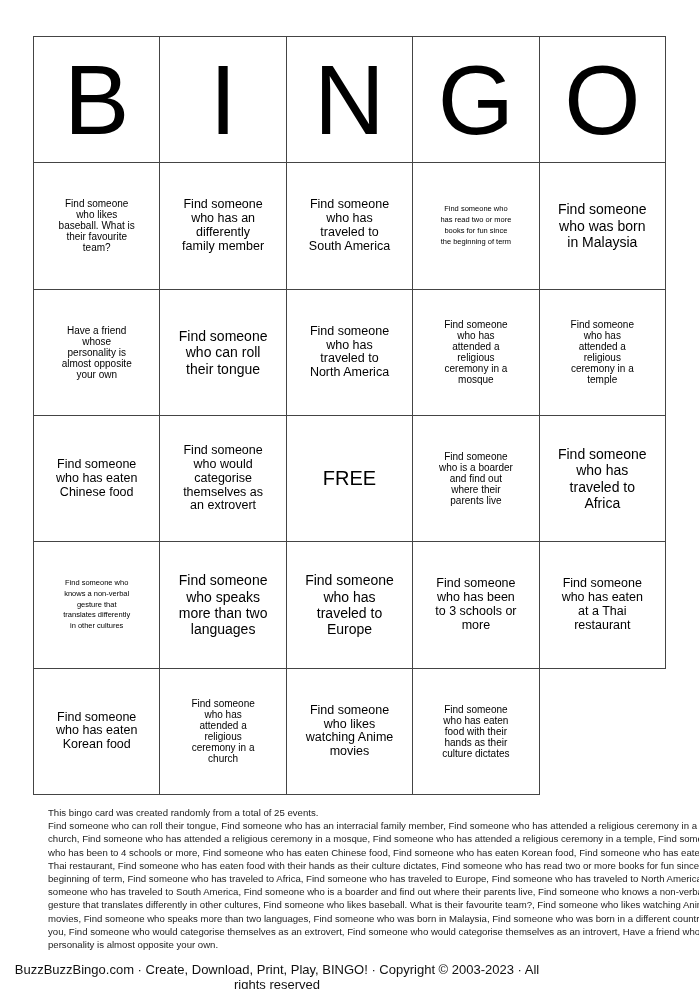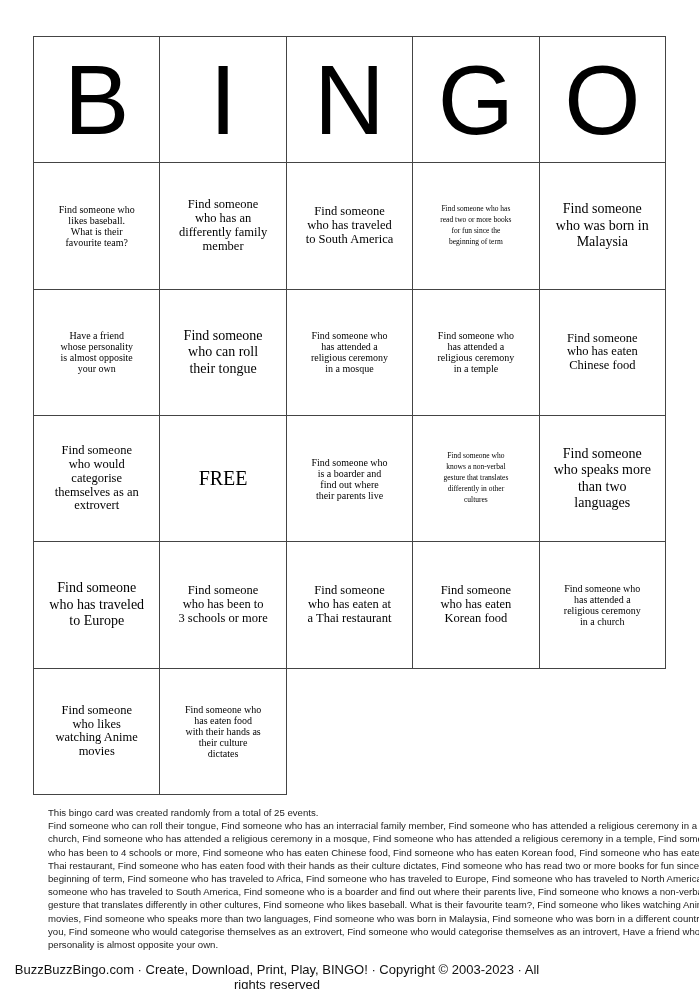--- a/index.html
+++ b/index.html
@@ -6,21 +6,21 @@
   body { width: 699px; height: 989px; position: relative; overflow: hidden;
          font-family: "Liberation Sans", sans-serif; color: #000; }
   .card { position: absolute; left: 33px; top: 36px; width: 633px; height: 759px;
           border-top: 1px solid #444; border-left: 1px solid #444; box-sizing: border-box; }
   .grid { display: grid; grid-template-columns: repeat(5, 1fr); grid-template-rows: repeat(6, 1fr);
           width: 100%; height: 100%; }
   .cell { border-right: 1px solid #444; border-bottom: 1px solid #444; box-sizing: border-box;
           display: flex; align-items: center; justify-content: center; text-align: center;
           overflow: hidden; padding: 0 6px; }
   .hdr { font-size: 98px; line-height: 1; font-weight: normal; }
-  .t { line-height: 1.15; font-family: Liberation Serif, serif; }
+  .t { line-height: 1.15; }
   .s-xs { font-size: 7.5px; line-height: 1.45; padding: 0 26px; }
   .s-sm { font-size: 10px; line-height: 1.1; padding: 0 24px; }
   .s-md { font-size: 12.5px; line-height: 1.1; padding: 0 18px; }
   .s-lg { font-size: 14px; line-height: 1.17; padding: 0 14px; }
   .free { font-size: 20px; text-align: center; }
   .info { position: absolute; left: 9px; top: 806px; width: 682px; font-size: 9.6px;
           line-height: 13.2px; color: #222; margin-left: 39px; }
   .footer { position: absolute; left: 0; top: 962px; width: 554px; text-align: center;
             font-size: 13px; color: #111; }
 </style>
@@ -37,28 +37,30 @@
     <div class="cell hdr">O</div>
 
     <div class="cell t s-sm">Find someone who likes baseball. What is their favourite team?</div>
     <div class="cell t s-md">Find someone who has an differently family member</div>
     <div class="cell t s-md">Find someone who has traveled to South America</div>
     <div class="cell t s-xs">Find someone who has read two or more books for fun since the beginning of term</div>
     <div class="cell t s-lg">Find someone who was born in Malaysia</div>
 
     <div class="cell t s-sm">Have a friend whose personality is almost opposite your own</div>
     <div class="cell t s-lg">Find someone who can roll their tongue</div>
+    <div class="cell t s-md">Find someone who has traveled to North America</div>
     <div class="cell t s-sm">Find someone who has attended a religious ceremony in a mosque</div>
     <div class="cell t s-sm">Find someone who has attended a religious ceremony in a temple</div>
 
     <div class="cell t s-md">Find someone who has eaten Chinese food</div>
     <div class="cell t s-md">Find someone who would categorise themselves as an extrovert</div>
     <div class="cell t free">FREE</div>
     <div class="cell t s-sm">Find someone who is a boarder and find out where their parents live</div>
 
+    <div class="cell t s-lg">Find someone who has traveled to Africa</div>
     <div class="cell t s-xs">Find someone who knows a non-verbal gesture that translates differently in other cultures</div>
     <div class="cell t s-lg">Find someone who speaks more than two languages</div>
     <div class="cell t s-lg">Find someone who has traveled to Europe</div>
     <div class="cell t s-md">Find someone who has been to 3 schools or more</div>
 
     <div class="cell t s-md">Find someone who has eaten at a Thai restaurant</div>
     <div class="cell t s-md">Find someone who has eaten Korean food</div>
     <div class="cell t s-sm">Find someone who has attended a religious ceremony in a church</div>
     <div class="cell t s-md">Find someone who likes watching Anime movies</div>
     <div class="cell t s-sm">Find someone who has eaten food with their hands as their culture dictates</div>

